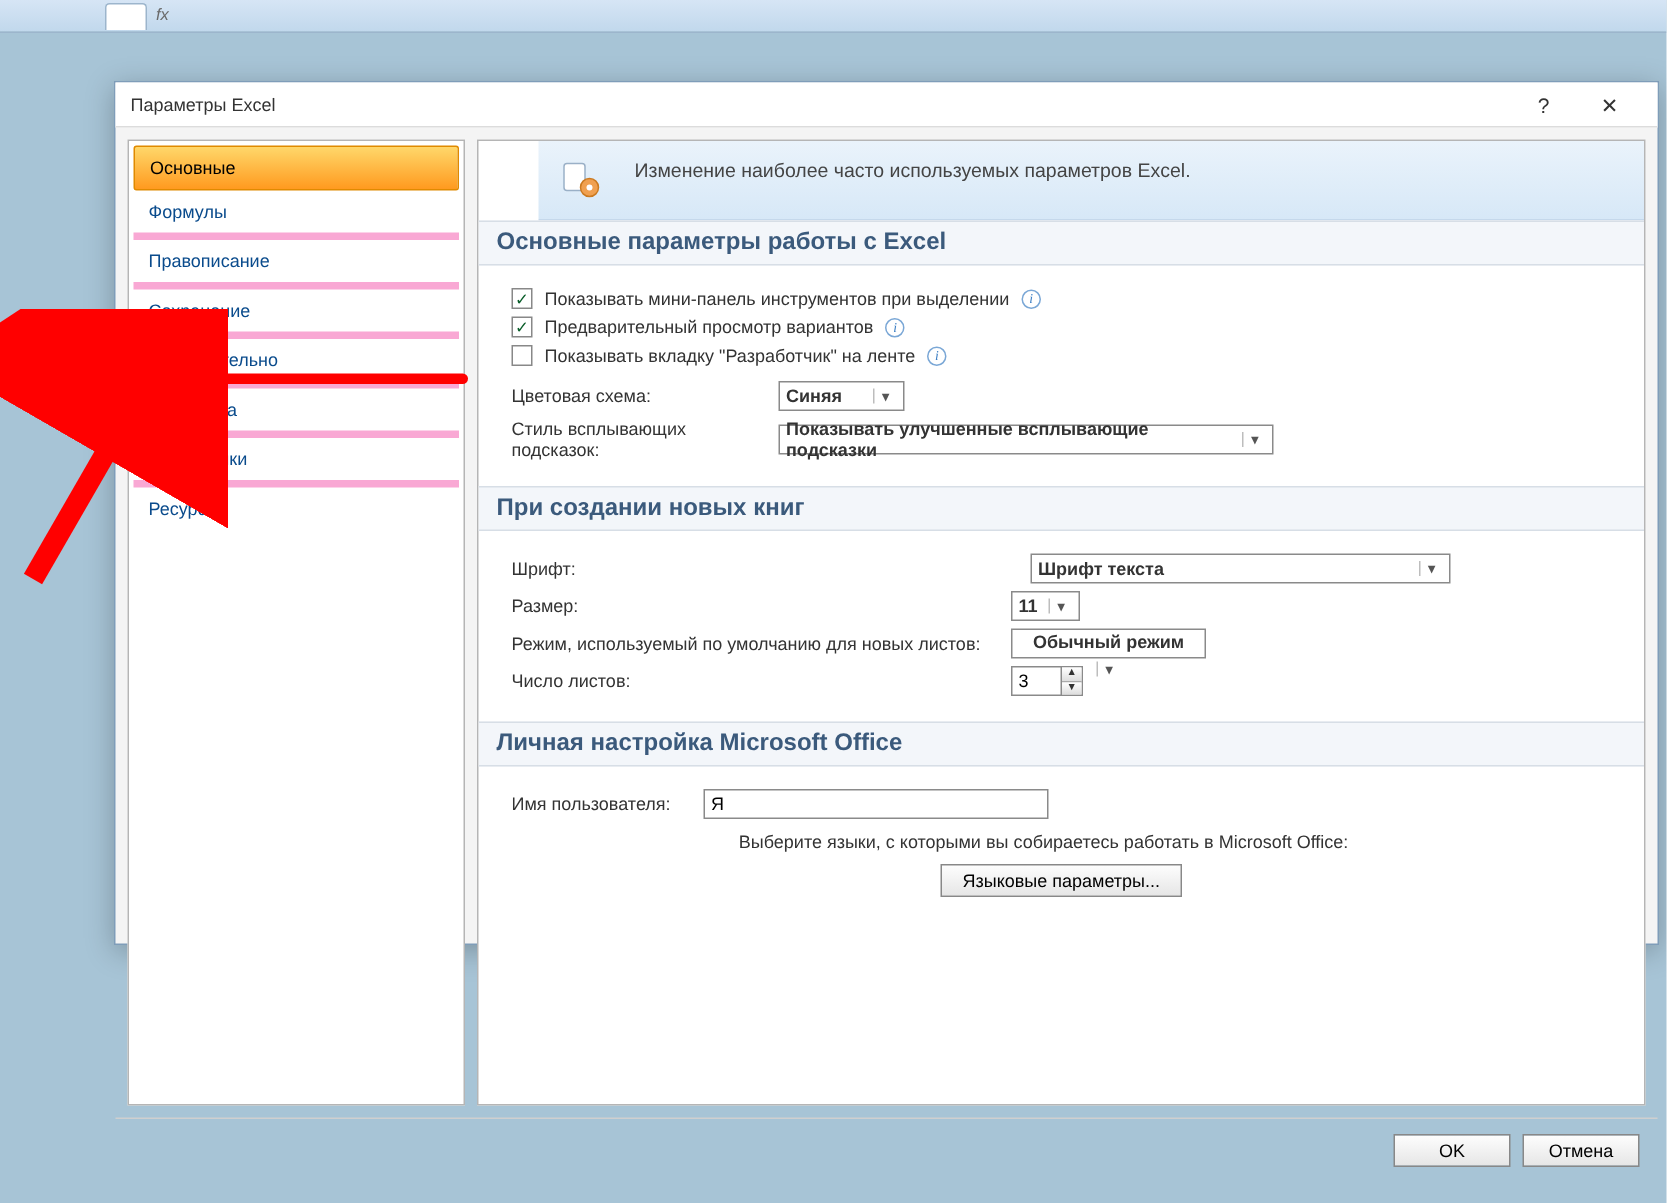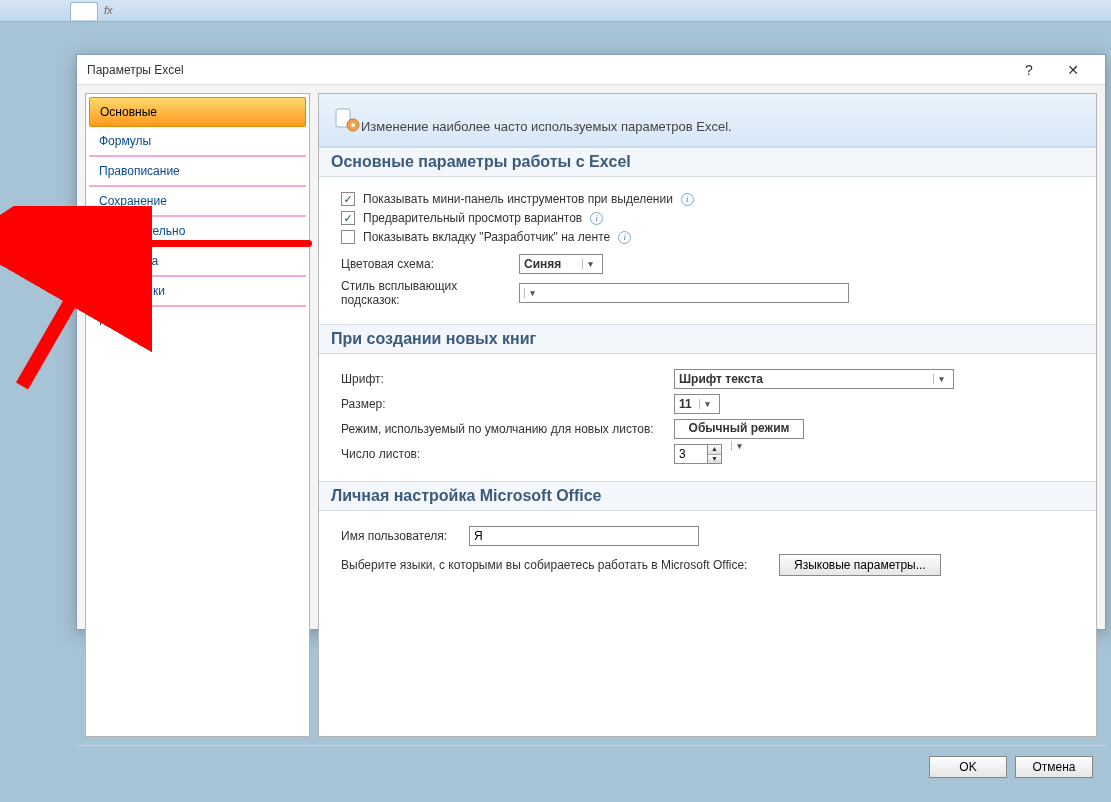--- a/index.html
+++ b/index.html
@@ -79,21 +79,21 @@
   .nav {
     width: 225px;
     border: 1px solid #b5b5b5;
     background: #fff;
     padding: 3px;
   }
   .nav-item {
     font-size: 12px;
     color: #0a4b8c;
     padding: 7px 10px;
-    border-bottom: 2px solid #f9a8d4;
+    border-bottom: 5px solid #f9a8d4;
     cursor: pointer;
     position: relative;
   }
   .nav-item:last-child { border-bottom: none; }
   .nav-item.sel {
     background: linear-gradient(#ffd76a, #ff9a1f);
     color: #000;
     border: 1px solid #e08a00;
     border-radius: 2px;
   }
@@ -109,22 +109,23 @@
     flex: 1;
     border: 1px solid #b5b5b5;
     background: #fff;
     overflow: hidden;
   }
   .hdr {
     background: linear-gradient(#eaf3fb, #d7e8f7);
     border-bottom: 1px solid #c5d8eb;
     padding: 12px 14px;
     display: flex;
-    align-items: flex-end;
-    gap: 0;
+    align-items: flex-start;
+    gap: 22px;
+    margin-left: 40px;
   }
   .hdr-icon {
     width: 28px; height: 28px;
     display: inline-flex;
     align-items: center;
     justify-content: center;
   }
   .hdr-text {
     font-size: 13px;
     color: #444;
@@ -315,30 +316,31 @@
         <div class="row" style="margin-top:10px;">
           <label class="field" style="width:170px;">Цветовая схема:</label>
           <div class="sel-box" style="width:84px;">
             <span>Синяя</span>
             <span class="arr">▾</span>
           </div>
         </div>
         <div class="row">
           <label class="field" style="width:170px;">Стиль всплывающих подсказок:</label>
           <div class="sel-box" style="width:330px;">
+            <span>Показывать улучшенные всплывающие подсказки</span>
             <span class="arr">▾</span>
           </div>
         </div>
       </div>
 
       <div class="section-title">При создании новых книг</div>
       <div class="section-body">
         <div class="row">
           <label class="field">Шрифт:</label>
-          <div class="sel-box" style="width:280px;">
+          <div class="sel-box" style="width:280px;margin-left:13px;">
             <span>Шрифт текста</span>
             <span class="arr">▾</span>
           </div>
         </div>
         <div class="row">
           <label class="field">Размер:</label>
           <div class="sel-box" style="width:46px;">
             <span>11</span>
             <span class="arr">▾</span>
           </div>
@@ -361,21 +363,21 @@
           </div>
         </div>
       </div>
 
       <div class="section-title">Личная настройка Microsoft Office</div>
       <div class="section-body">
         <div class="row">
           <label class="field-short">Имя пользователя:</label>
           <input class="txt" style="width: 230px;" value="Я">
         </div>
-        <div class="row" style="margin-top:8px;">
+        <div class="row" style="margin-top:8px;flex-direction:column;">
           <span style="width:430px;">Выберите языки, с которыми вы собираетесь работать в Microsoft Office:</span>
           <button class="btn" style="min-width:150px;">Языковые параметры...</button>
         </div>
       </div>
 
     </div>
   </div>
 
   <div class="footer">
     <button class="btn">OK</button>

